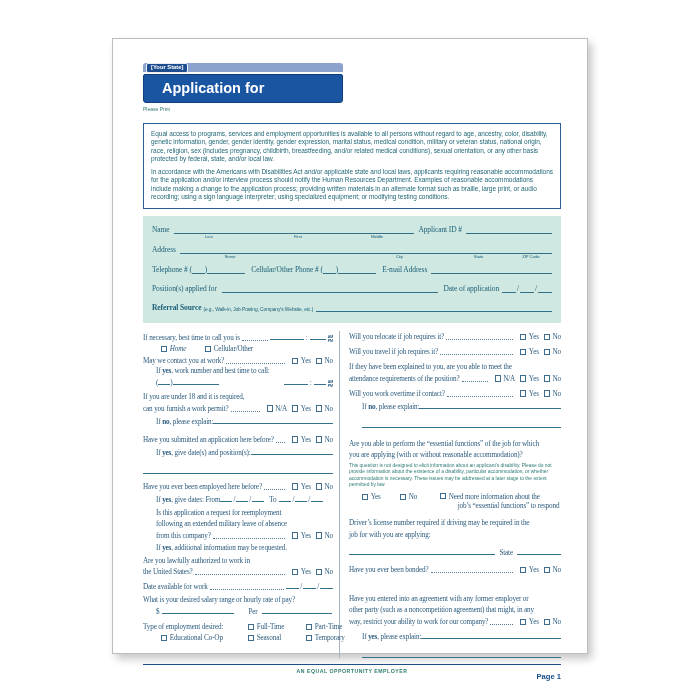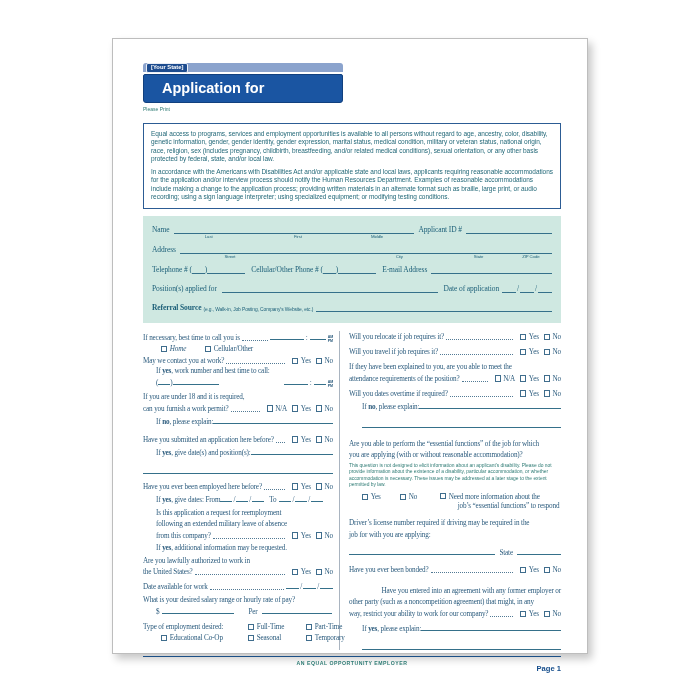--- a/index.html
+++ b/index.html
@@ -286,21 +286,21 @@
           </div>
           <div class="row" style="margin-top: 6px;"><span class="qt">If they have been explained to you, are you able to meet the</span></div>
           <div class="row fx">
             <span class="qt">attendance requirements of the position?</span>
             <span class="leader"></span>
             <span class="cbw"><span class="cb"></span><span class="cbl">N/A</span></span>
             <span class="cbw"><span class="cb"></span><span class="cbl">Yes</span></span>
             <span class="cbw"><span class="cb"></span><span class="cbl">No</span></span>
           </div>
           <div class="row fx" style="margin-top: 6px;">
-            <span class="qt">Will you dates overtime if required?</span>
+            <span class="qt">Will you work overtime if contact?</span>
             <span class="leader"></span>
             <span class="cbw"><span class="cb"></span><span class="cbl">Yes</span></span>
             <span class="cbw"><span class="cb"></span><span class="cbl">No</span></span>
           </div>
           <div class="row ind fx" style="margin-top: 3px;">
             <span class="qt">If <b>no</b>, please explain:</span>
             <span class="u uf"></span>
           </div>
           <div class="row ind fx" style="margin-top: 9px;">
             <span class="u uf"></span>
@@ -323,21 +323,21 @@
             <span class="u uf"></span>
             <span style="margin: 0px 4px;">State</span>
             <span class="u" style="width: 44px;"></span>
           </div>
           <div class="row fx" style="margin-top: 8px;">
             <span class="qt">Have you ever been bonded?</span>
             <span class="leader"></span>
             <span class="cbw"><span class="cb"></span><span class="cbl">Yes</span></span>
             <span class="cbw"><span class="cb"></span><span class="cbl">No</span></span>
           </div>
-          <div class="row" style="margin-top: 12px; text-align: right;"><span class="qt">Have you entered into an agreement with any former employer or</span></div>
+          <div class="row" style="margin-top: 20px;"><span class="qt">Have you entered into an agreement with any former employer or</span></div>
           <div class="row"><span class="qt">other party (such as a noncompetition agreement) that might, in any</span></div>
           <div class="row fx">
             <span class="qt">way, restrict your ability to work for our company?</span>
             <span class="leader"></span>
             <span class="cbw"><span class="cb"></span><span class="cbl">Yes</span></span>
             <span class="cbw"><span class="cb"></span><span class="cbl">No</span></span>
           </div>
           <div class="row ind fx" style="margin-top: 5px; text-align: right;">
             <span class="qt">If <b>yes</b>, please explain:</span>
             <span class="u uf"></span>

